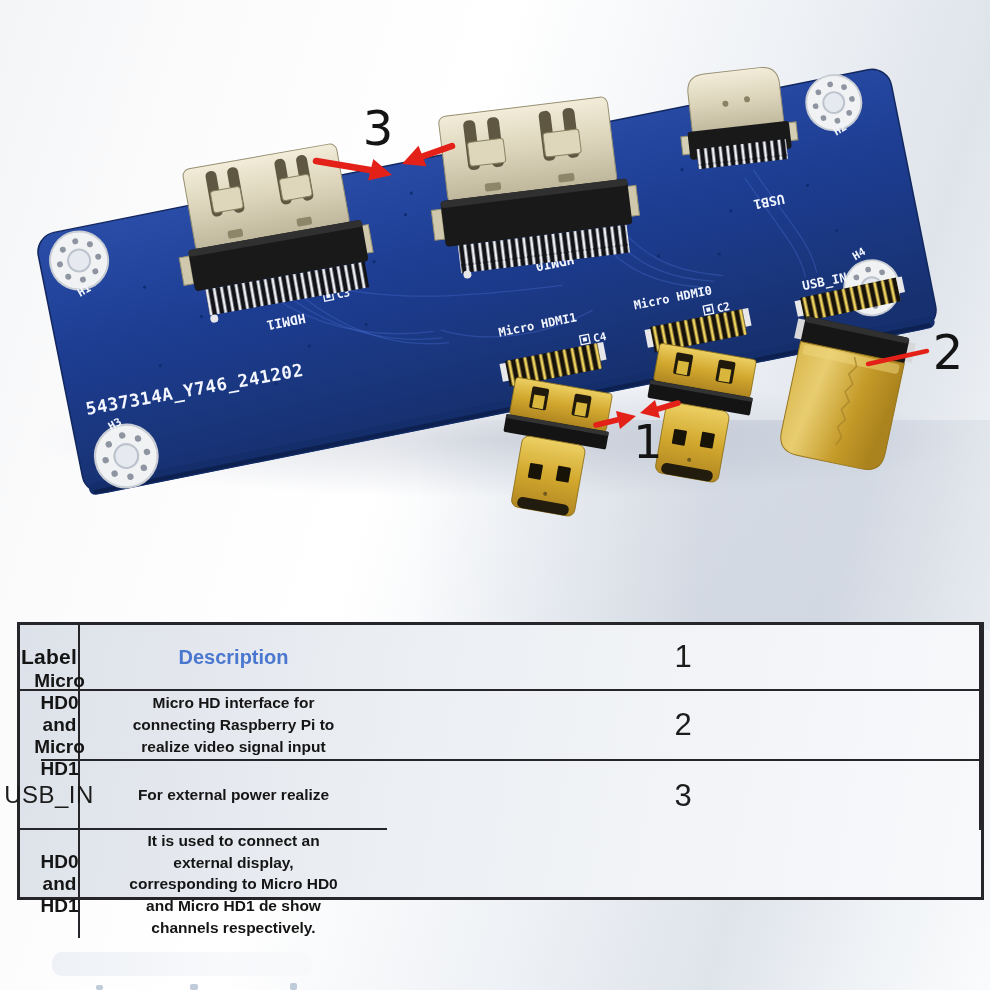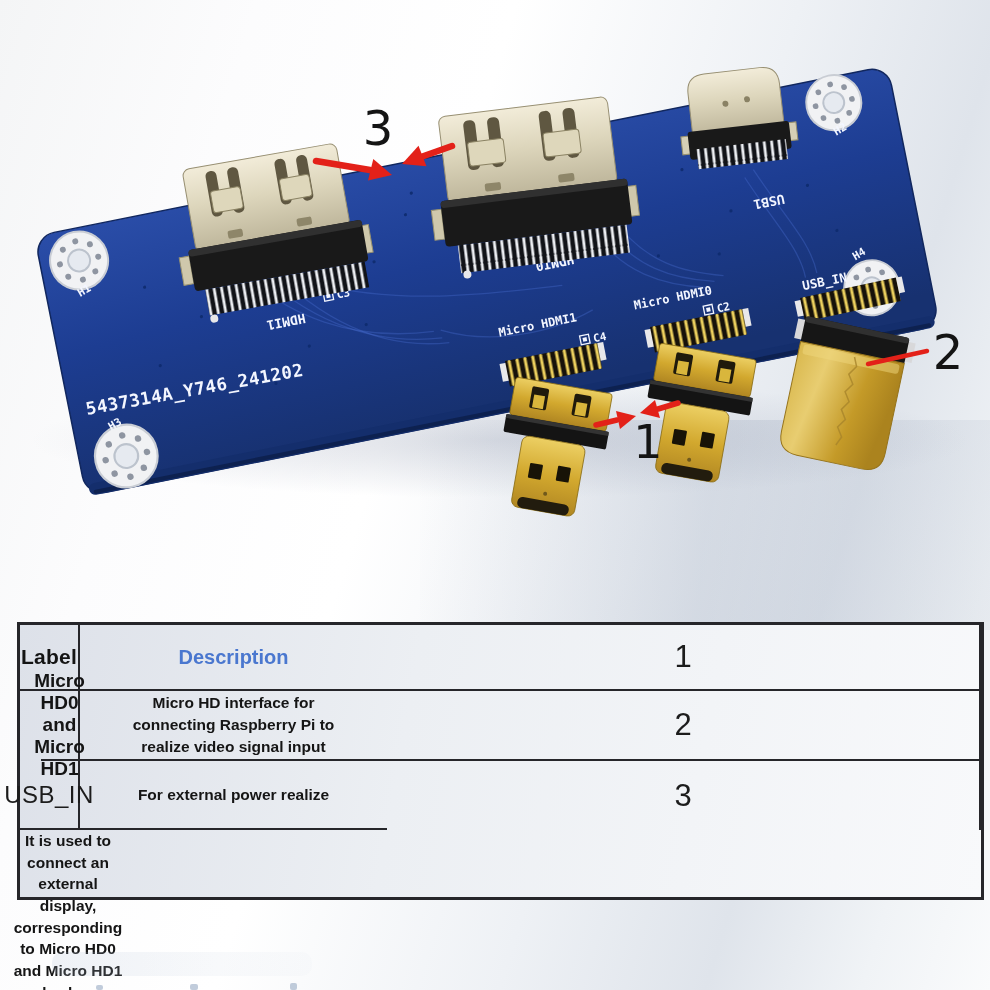--- a/index.html
+++ b/index.html
@@ -331,20 +331,21 @@
 
     <div class="cell num">1</div>
     <div class="cell name-bold">Micro HD0 and Micro HD1</div>
     <div class="cell desc last-col">Micro HD interface for connecting Raspberry Pi to realize video signal input</div>
 
     <div class="cell num">2</div>
     <div class="cell name-plain">USB_IN</div>
     <div class="cell desc last-col">For external power realize</div>
 
     <div class="cell num last-row">3</div>
+    <div class="cell name-bold last-row">HD0 and HD1</div>
     <div class="cell desc last-col last-row">It is used to connect an external display, corresponding to Micro HD0 and Micro HD1 de show channels respectively.</div>
   </div>
 
   <div class="smudge"></div>
   <div class="wm wm1"></div>
   <div class="wm wm2"></div>
   <div class="wm wm3"></div>
 
 </div>
 

